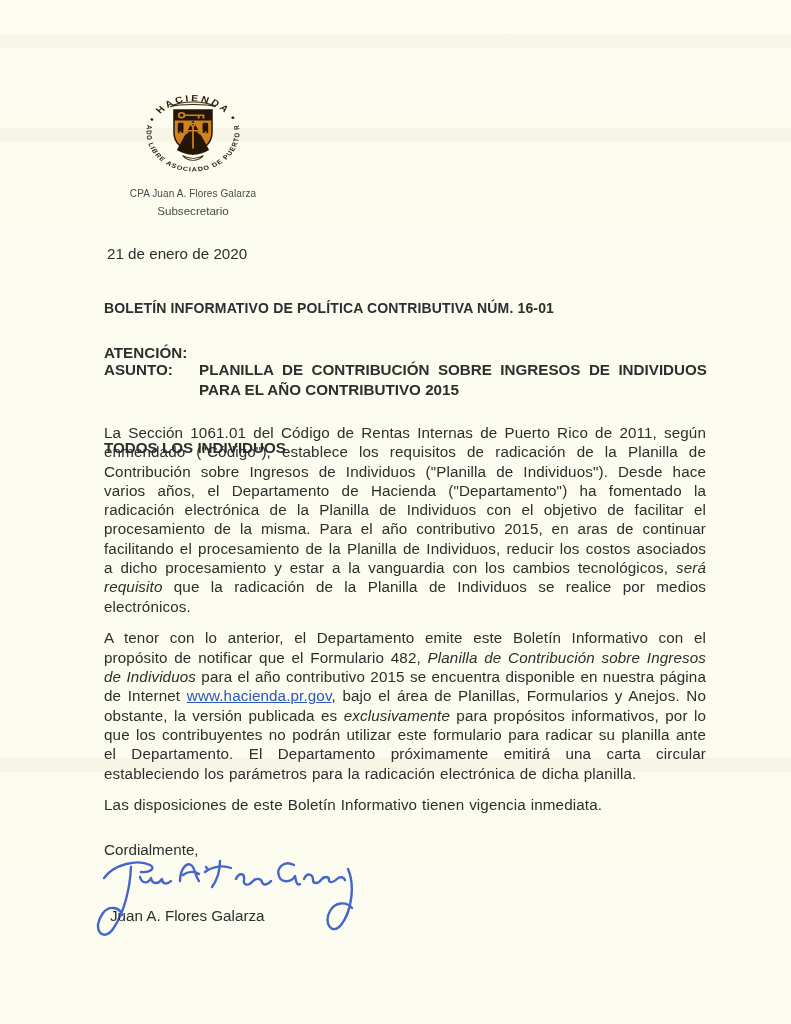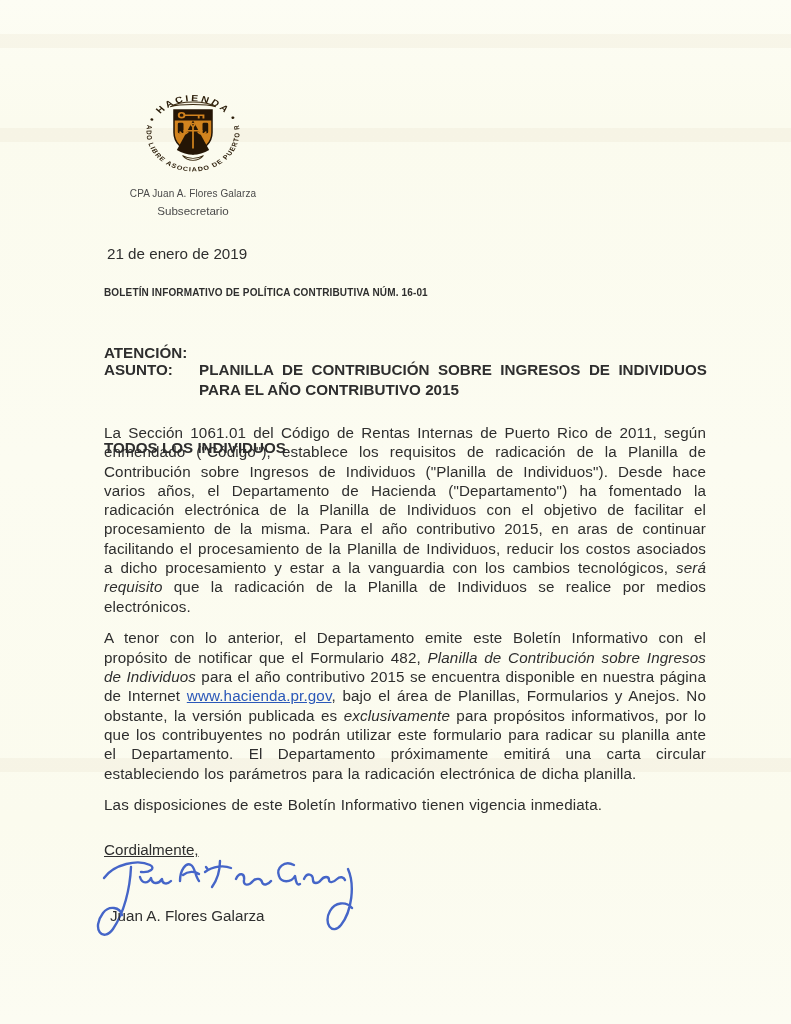--- a/index.html
+++ b/index.html
@@ -8,32 +8,32 @@
     background:linear-gradient(180deg,#fdfdf4 0%,#fbfbee 12%,#fcfcf1 45%,#fbfbee 80%,#fcfcf2 100%);
     font-family:"Liberation Sans",sans-serif;color:#2e2e2e;
   }
   .scan-band{position:absolute;left:0;width:100%;height:14px;background:rgba(225,218,190,.18);pointer-events:none;}
   .band1{top:34px}.band2{top:128px}.band3{top:758px}
   .letterhead{position:absolute;left:100px;top:86px;width:186px;text-align:center;}
   .seal{display:block;margin:0 auto;width:114px;height:96px;}
   .official-name{font-size:10px;color:#4a4a4a;margin-top:6px;letter-spacing:.1px;white-space:nowrap;}
   .official-title{font-size:11.6px;color:#4a4a4a;margin-top:5px;}
   .date-line{position:absolute;left:107px;top:245px;font-size:15.2px;}
-  .doc-title{position:absolute;left:104px;top:287px;font-size:10px;font-weight:bold;letter-spacing:.15px;}
+  .doc-title{position:absolute;left:104px;top:300px;font-size:14px;font-weight:bold;letter-spacing:.15px;}
   .kv{position:absolute;left:104px;display:flex;font-weight:bold;font-size:15.2px;line-height:19.5px;}
   .kv-label{flex:0 0 95px;}
   .kv-value{width:508px;}
   .attention-row{top:343px;flex-direction:column;}
   .subject-row{top:360px;}
   .subject-row .kv-value{text-align:justify;}
   .body-flow{position:absolute;left:104px;top:423px;width:602px;font-size:15.2px;line-height:19.3px;text-align:justify;}
   .body-flow p{margin:0 0 12.5px 0;letter-spacing:.12px;word-spacing:.6px;}
   .it{font-style:italic;}
   .doc-link{color:#2b58b8;text-decoration:underline;cursor:pointer;}
-  .sig-area{position:absolute;left:104px;top:841px;width:400px;height:140px;text-decoration:underline;}
+  .sig-area{position:absolute;left:104px;top:841px;width:400px;height:140px;}
   .closing{font-size:15.2px;}
   .signature-svg{position:absolute;left:-10px;top:13px;width:286px;height:94px;}
   .signer-name{position:absolute;left:6px;top:66px;font-size:15.2px;}
   .seal-top-text{font-size:11px;font-weight:bold;letter-spacing:2.6px;fill:#2a1c08;}
   .seal-ring-text{font-size:7.6px;font-weight:bold;letter-spacing:1.15px;fill:#2a1c08;}
 </style>
 </head>
 <body>
 
 <div class="page">
@@ -69,21 +69,21 @@
         <path d="M46,57 q4,7 9,0 M65,57 q4,7 9,0"></path>
         <circle cx="60" cy="48.5" r="1.8"></circle>
       </g>
 
       <path d="M49,87 q11,7 22,0 q-4,6 -11,6 q-7,0 -11,-6 z" fill="#f6f2e3" stroke="#3a2a10" stroke-width="1.1"></path>
     </svg>
     <div class="official-name">CPA Juan A. Flores Galarza</div>
     <div class="official-title">Subsecretario</div>
   </div>
 
-  <div class="date-line">21 de enero de 2019</div>
+  <div class="date-line">21 de enero de 2020</div>
 
   <div class="doc-title">BOLETÍN INFORMATIVO DE POLÍTICA CONTRIBUTIVA NÚM. 16-01</div>
 
   <div class="kv attention-row">
     <span class="kv-label">ATENCIÓN:</span>
     <span class="kv-value">TODOS LOS INDIVIDUOS</span>
   </div>
 
   <div class="kv subject-row">
     <span class="kv-label">ASUNTO:</span>

